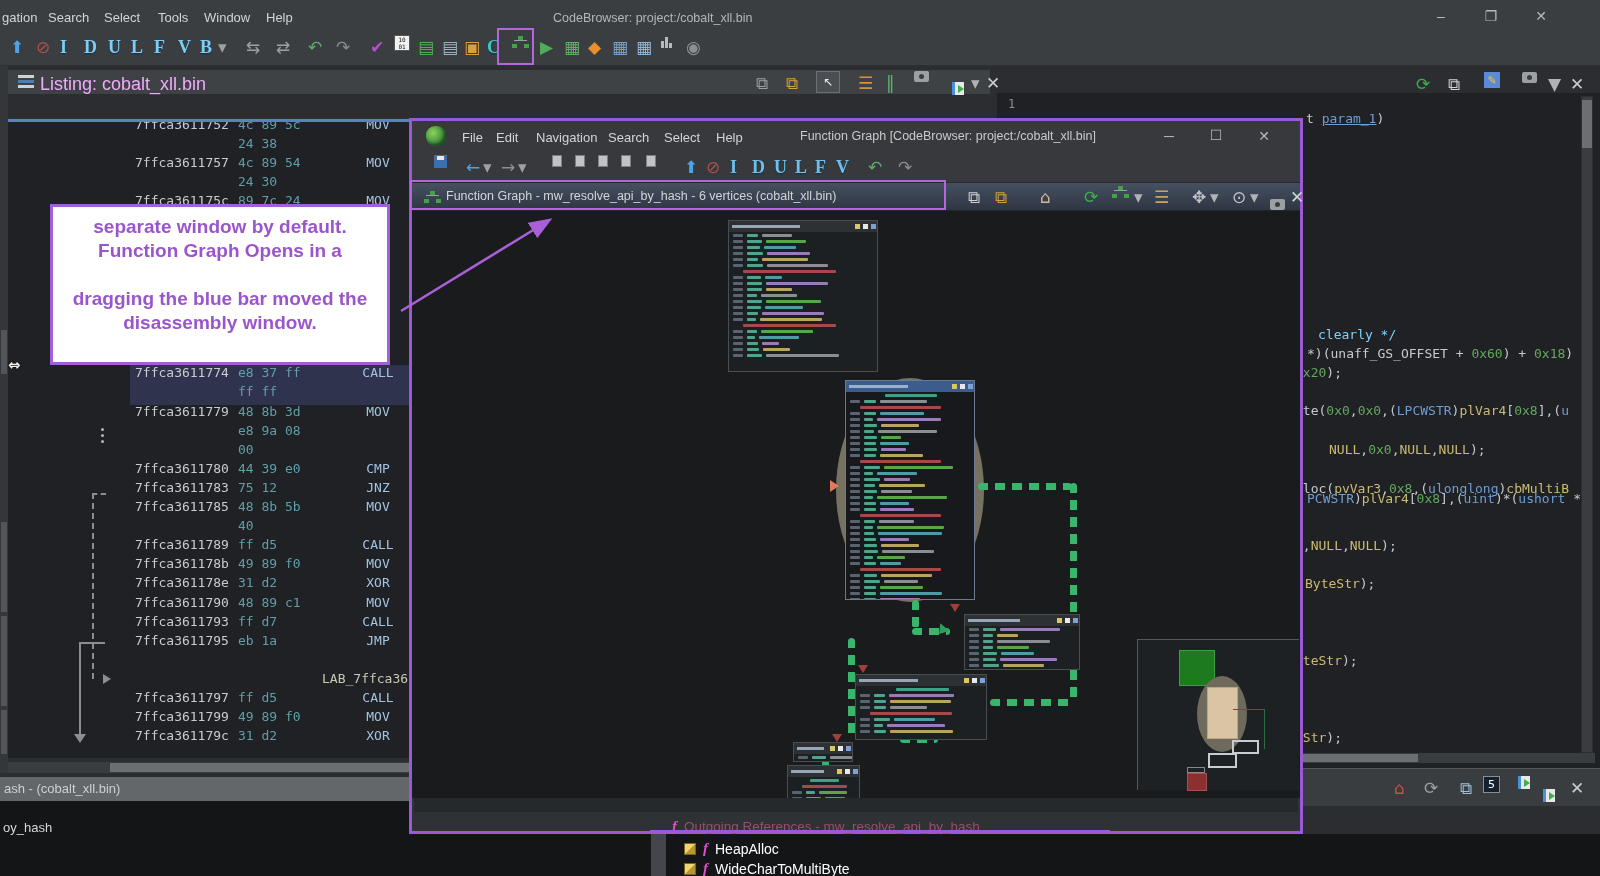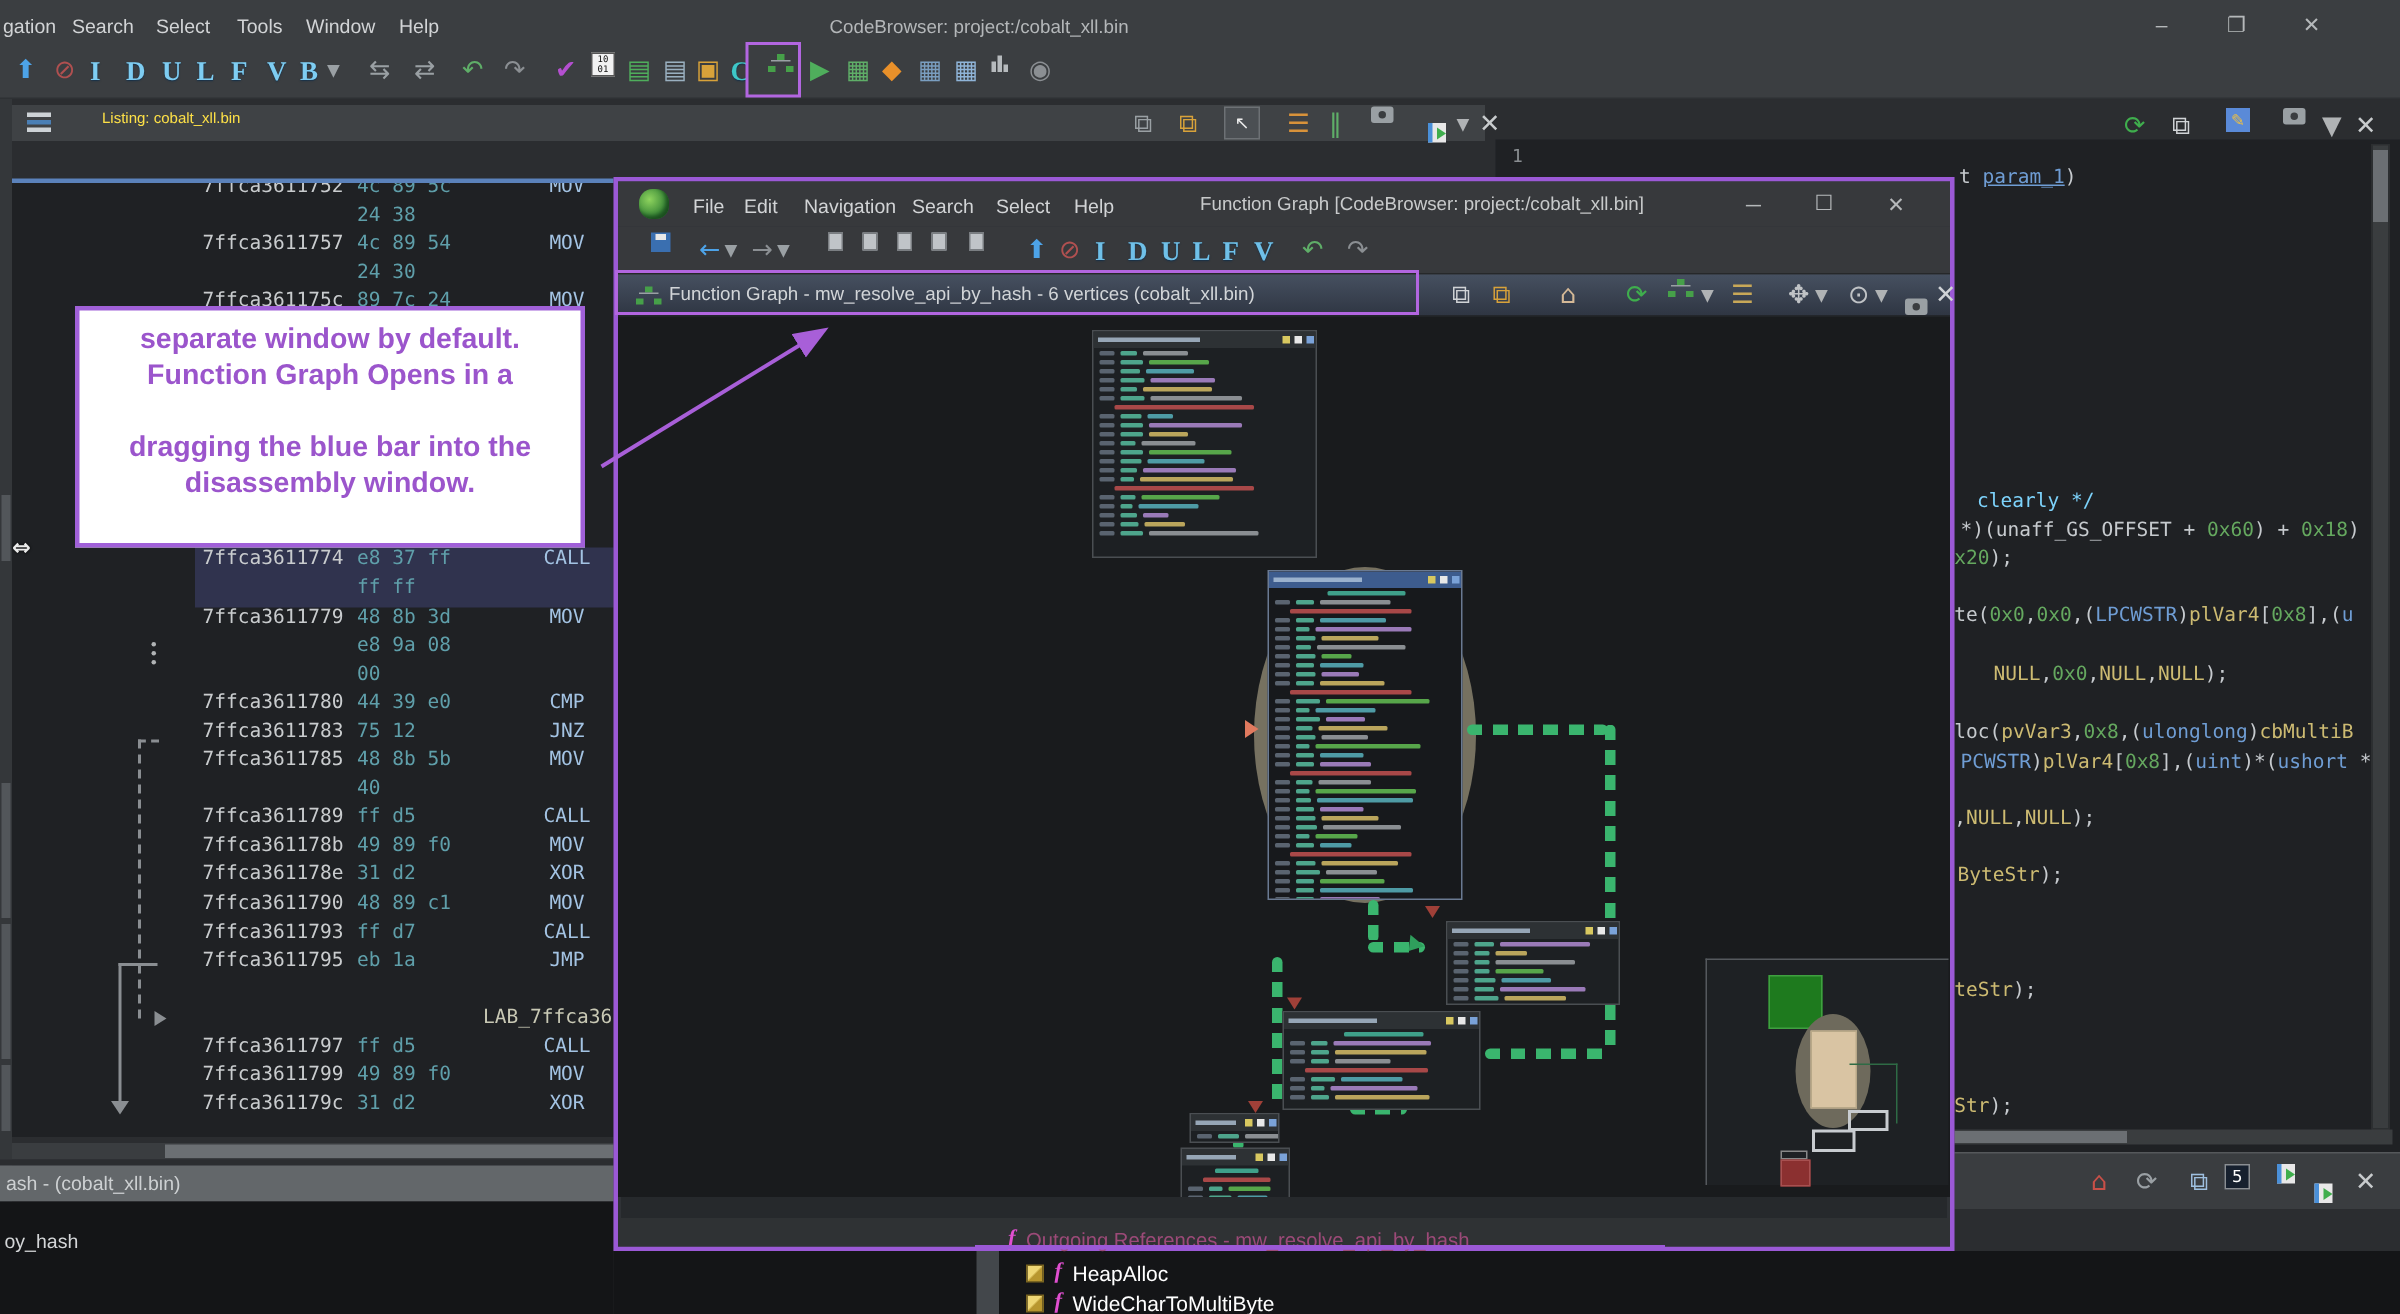--- a/index.html
+++ b/index.html
@@ -43,21 +43,21 @@
       font-size:11px; text-align:center; line-height:15px; }
   .i-editbtn { width:16px; height:16px; background:#5a8ad8; color:#f0c040; font-size:11px; text-align:center; line-height:15px; }
   .i-curbtn { width:24px; height:22px; background:#4b4f53; border:1px solid #6d7175; color:#ececec;
       font-size:12px; text-align:center; line-height:20px; }
   .i-cube { width:12px; height:12px; background:linear-gradient(135deg,#eed675 45%,#b8962f 55%); border:1px solid #7a6520; }
   .fico { font-family:"Liberation Serif", serif; font-style:italic; font-weight:bold; color:#e04fd0; font-size:15px; }
 
   
   #listing-panel { left:8px; top:70px; width:982px; height:706px; }
   #listing-header { position:absolute; left:0; top:0; width:982px; height:24px; background:#3f4245; }
-  #listing-title { position:absolute; left:32px; top:4px; color:#fde047; font-size:10px;margin-left:28px; }
+  #listing-title { position:absolute; left:32px; top:4px; color:#f0abfc; font-size:18px; }
   .lh-icon { position:absolute; top:3px; }
   #listing-tabs { position:absolute; left:0; top:26px; width:982px; height:24px; }
   .tab { position:absolute; top:0; height:24px; font-size:13px; text-align:center; line-height:23px; }
   #tab-underline { position:absolute; left:0; top:49px; width:982px; height:3px; background:#5b82bb; }
   #listing-body { position:absolute; left:0; top:52px; width:982px; height:636px; background:#1f2124; overflow:hidden; }
   .lrow { position:absolute; height:19px; font:13px "DejaVu Sans Mono", monospace; white-space:pre; }
   .lrow .a { position:absolute; left:127px; color:#c9ccce; }
   .lrow .b { position:absolute; left:230px; color:#5f9faa; }
   .lrow .m { position:absolute; left:342px; width:56px; text-align:center; color:#a3c3e3; }
   .lrow .lab { position:absolute; left:314px; color:#c8c8b4; }
@@ -274,21 +274,21 @@
     <span id="dec-gutter">1</span>
   </div>
   <div class="abs" id="dec-frags">
       <div class="dfrag" style="left: 3px; top: 18px;"><span class="cg">t </span><span class="cbu">param_1</span><span class="cg">)</span></div>
       <div class="dfrag" style="left: 15px; top: 234px;"><span class="cm">clearly */</span></div>
       <div class="dfrag" style="left: 4px; top: 253px;"><span class="cg">*)(unaff_GS_OFFSET + </span><span class="cn">0x60</span><span class="cg">) + </span><span class="cn">0x18</span><span class="cg">)</span></div>
       <div class="dfrag" style="left: -8px; top: 272px;"><span class="cn">0x20</span><span class="cg">);</span></div>
       <div class="dfrag" style="left: -8px; top: 310px;"><span class="cg">yte(</span><span class="cn">0x0</span><span class="cg">,</span><span class="cn">0x0</span><span class="cg">,(</span><span class="cb">LPCWSTR</span><span class="cg">)</span><span class="ck">plVar4</span><span class="cg">[</span><span class="cn">0x8</span><span class="cg">],(</span><span class="cb">u</span></div>
       <div class="dfrag" style="left: 26px; top: 349px;"><span class="ck">NULL</span><span class="cg">,</span><span class="cn">0x0</span><span class="cg">,</span><span class="ck">NULL</span><span class="cg">,</span><span class="ck">NULL</span><span class="cg">);</span></div>
       <div class="dfrag" style="left: -8px; top: 388px;"><span class="cg">lloc(</span><span class="ck">pvVar3</span><span class="cg">,</span><span class="cn">0x8</span><span class="cg">,(</span><span class="cb">ulonglong</span><span class="cg">)</span><span class="ck">cbMultiB</span></div>
-      <div class="dfrag" style="left: 4px; top: 408px;"><span class="cb">PCWSTR</span><span class="cg">)</span><span class="ck">plVar4</span><span class="cg">[</span><span class="cn">0x8</span><span class="cg">],(</span><span class="cb">uint</span><span class="cg">)*(</span><span class="cb">ushort</span><span class="cg"> *</span></div>
+      <div class="dfrag" style="left: 4px; top: 398px;"><span class="cb">PCWSTR</span><span class="cg">)</span><span class="ck">plVar4</span><span class="cg">[</span><span class="cn">0x8</span><span class="cg">],(</span><span class="cb">uint</span><span class="cg">)*(</span><span class="cb">ushort</span><span class="cg"> *</span></div>
       <div class="dfrag" style="left: -8px; top: 445px;"><span class="cg">e,</span><span class="ck">NULL</span><span class="cg">,</span><span class="ck">NULL</span><span class="cg">);</span></div>
       <div class="dfrag" style="left: 2px; top: 483px;"><span class="ck">ByteStr</span><span class="cg">);</span></div>
       <div class="dfrag" style="left: -8px; top: 560px;"><span class="ck">yteStr</span><span class="cg">);</span></div>
       <div class="dfrag" style="left: -8px; top: 637px;"><span class="ck">eStr</span><span class="cg">);</span></div>
     </div>
   <div class="abs" id="dec-vscroll"></div>
   <div class="abs" id="dec-vthumb"></div>
   <div class="abs" id="dec-hscroll"></div>
   <div class="abs" id="dec-hthumb"></div>
   <div class="abs" id="dec-footer"></div>
@@ -799,21 +799,21 @@
     </div>
     <div id="fg-hscroll"></div>
     <div id="fg-status"></div>
   </div>
   <div class="abs" id="subtitle-highlight"></div>
 
   <div class="abs" id="annotation">
       <div class="ann-line">separate window by default.</div>
       <div class="ann-line">Function Graph Opens in a</div>
       <div class="ann-line">&nbsp;</div>
-      <div class="ann-line">dragging the blue bar into the</div>
+      <div class="ann-line">dragging the blue bar moved the</div>
       <div class="ann-line">disassembly window.</div>
     </div>
   <svg class="abs" id="annotation-arrow" viewBox="0 0 175 120">
     <defs>
         <marker id="ah" markerWidth="10" markerHeight="10" refX="7" refY="3.5" orient="auto">
       <polygon points="0 0, 9 3.5, 0 7" fill="#a85fd8"></polygon>
         </marker>
       </defs>
     <line x1="8" y1="106" x2="155" y2="16" stroke="#a85fd8" stroke-width="2.6" marker-end="url(#ah)"></line>
   </svg>

